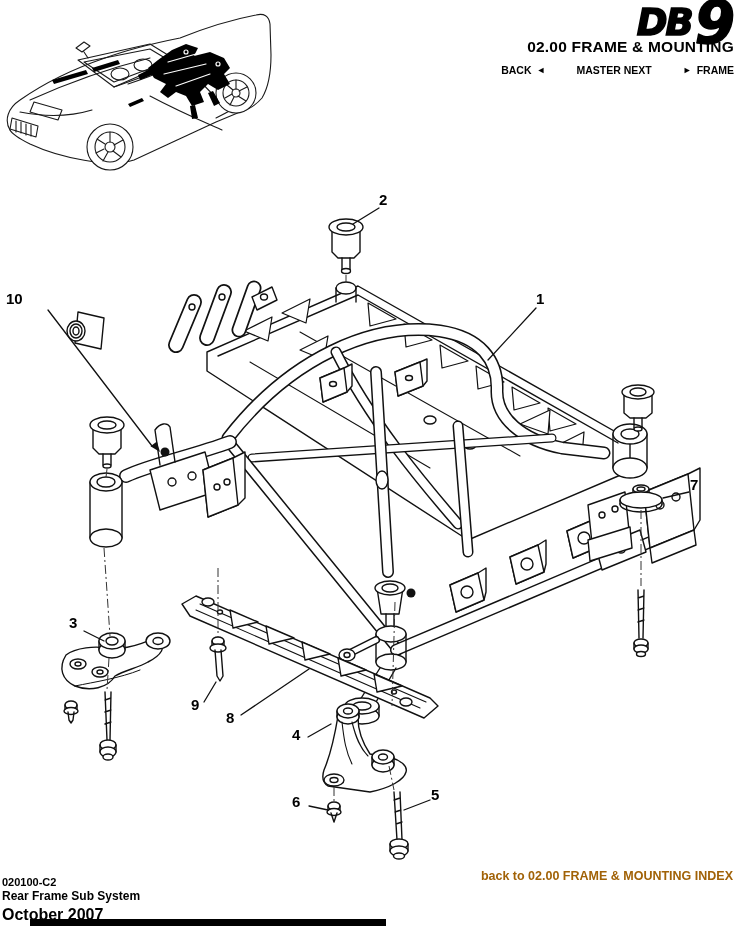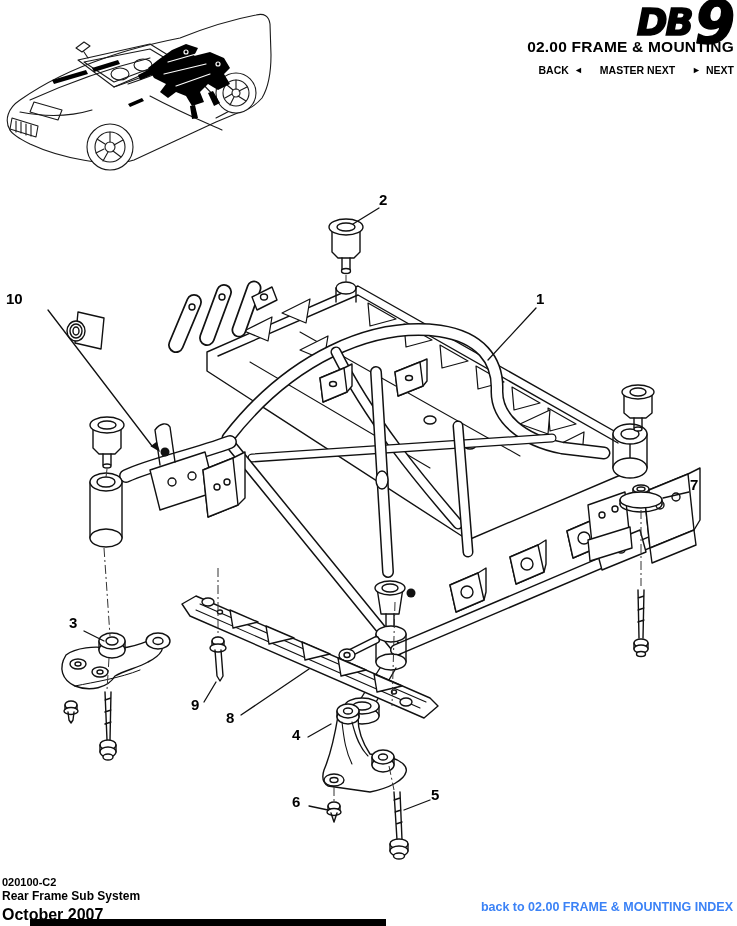--- a/index.html
+++ b/index.html
@@ -13,39 +13,39 @@
     font-family:"DejaVu Sans",sans-serif;font-style:italic;font-weight:bold;
     -webkit-text-stroke:1.6px #000;
   }
   .logo .db{font-size:37px;line-height:1.1;letter-spacing:-2px;margin-top:3px;}
   .logo .nine{font-size:58px;line-height:.82;margin-left:3px;}
   .section-title{
     position:absolute;top:38px;right:3px;font-size:15.5px;font-weight:bold;
     letter-spacing:.2px;white-space:nowrap;margin-left:23px;
   }
   .navline{
-    position:absolute;top:64px;right:3px;display:flex;gap:17px;
+    position:absolute;top:64px;right:3px;display:flex;gap:31px;
     font-size:10.5px;font-weight:bold;align-items:center;white-space:nowrap;
   }
   .navline a{color:#000;text-decoration:none;display:flex;gap:5px;align-items:center;cursor:pointer;}
   .navline .arrow{font-size:9px;position:relative;top:0px;}
   
   svg.canvas{position:absolute;left:0;top:0;}
   .callout{
     position:absolute;font-size:15px;font-weight:bold;
     font-family:"Liberation Sans",sans-serif;line-height:1;
   }
   
   .footer-left{position:absolute;left:2px;top:876px;white-space:nowrap;}
   .footer-left .dwg{font-size:11px;font-weight:bold;}
   .footer-left .ttl{font-size:12px;font-weight:bold;margin-top:1px;}
   .footer-left .dt{font-size:16px;font-weight:bold;margin-top:3px;}
   .footer-right{
-    position:absolute;right:4px;top:900px;font-size:12.5px;font-weight:bold;
-    color:#3b82f6;text-decoration:none;white-space:nowrap;cursor:pointer;
+    position:absolute;right:4px;top:869px;font-size:12.5px;font-weight:bold;
+    color:#a16207;text-decoration:none;white-space:nowrap;cursor:pointer;
   }
   .bottom-bar{position:absolute;left:30px;top:919px;width:356px;height:7px;background:#000;}
 </style>
 </head>
 <body>
 
 <div class="logo">
   <span class="db">DB</span>
   <span class="nine">9</span>
 </div>
@@ -55,21 +55,21 @@
 <div class="navline">
   <a>
     <span>BACK</span>
     <span class="arrow">◄</span>
   </a>
   <a>
     <span>MASTER NEXT</span>
   </a>
   <a>
     <span class="arrow">►</span>
-    <span>NEXT</span>
+    <span>FRAME</span>
   </a>
 </div>
 
 <svg class="canvas" width="737" height="926" viewBox="0 0 737 926">
 
   <g stroke="#1a1a1a" fill="none" stroke-width="1.1" stroke-linejoin="round" stroke-linecap="round">
 
     <path d="M10,130 C4,120 8,108 20,100 C40,86 70,70 105,58 C135,47 160,42 180,38
              C205,28 235,19 256,15 C264,13 269,16 270,24 L271,55
              C271,75 268,88 262,98 C255,106 248,110 240,112" fill="#fff"></path>

